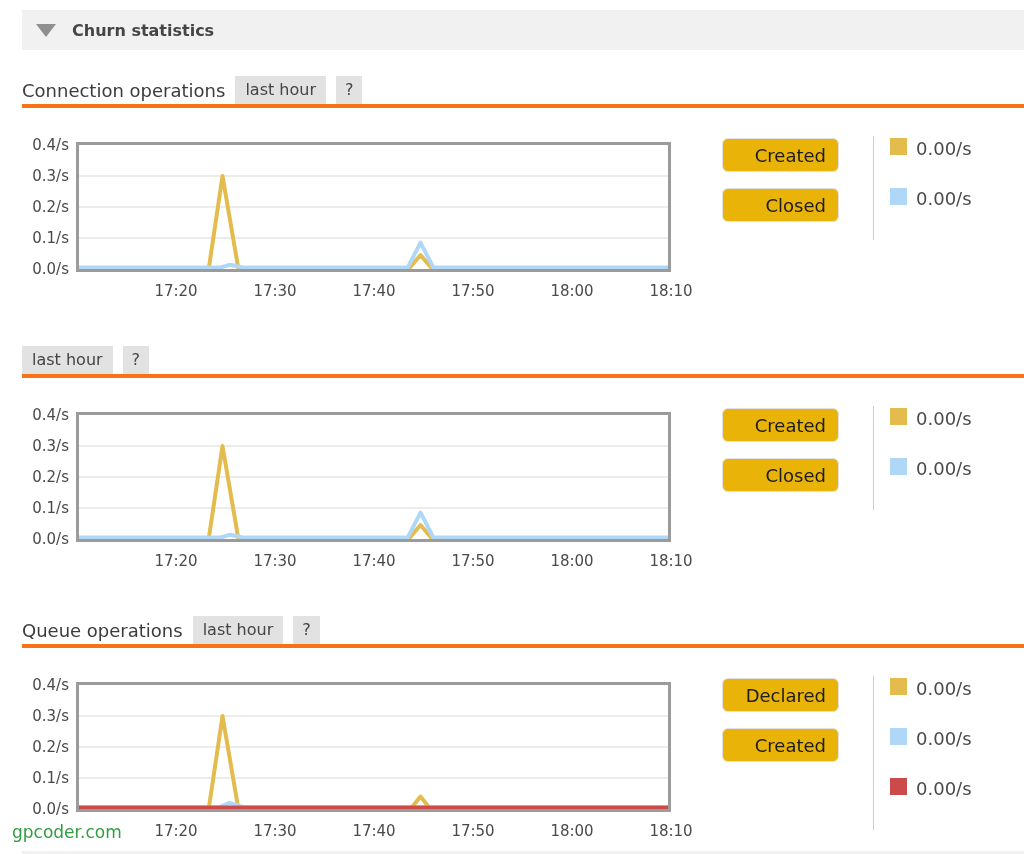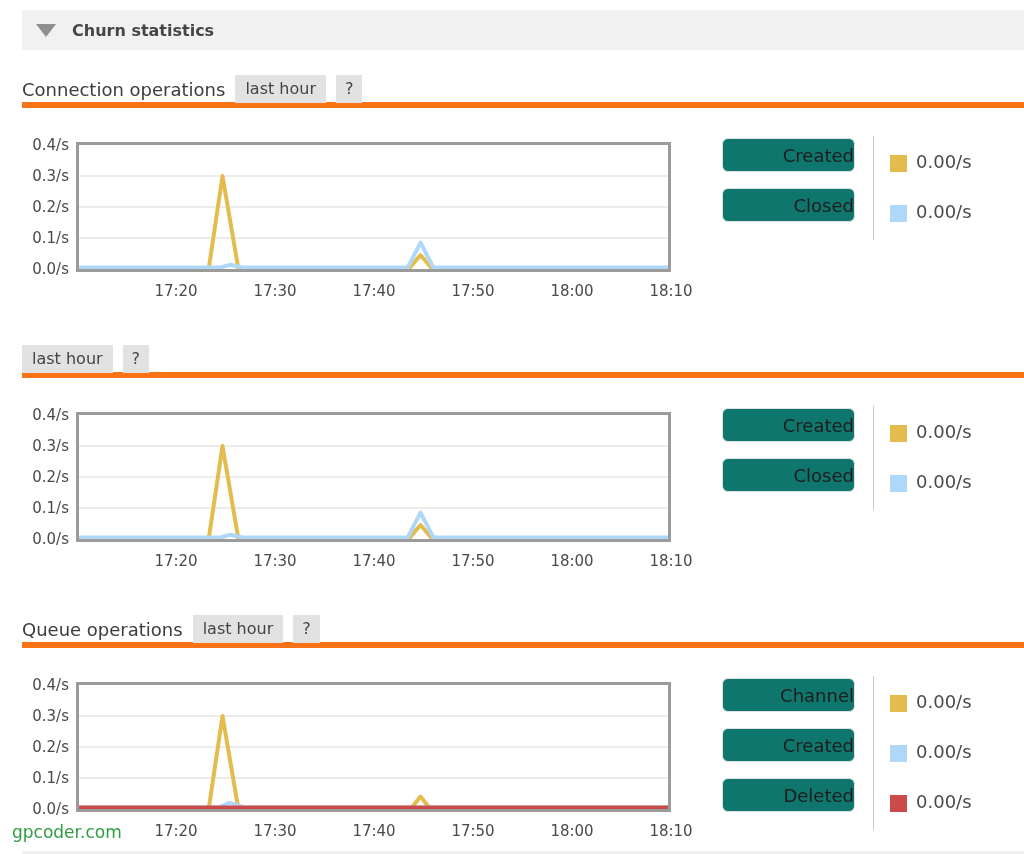--- a/index.html
+++ b/index.html
@@ -17,21 +17,21 @@
   .tri {
     width:0; height:0; margin-left:14px;
     border-left:10px solid transparent; border-right:10px solid transparent;
     border-top:13px solid #8f8f8f;
   }
   .header-title { margin-left:16px; font-size:16px; font-weight:bold; color:#454545; }
 
   .section { position:absolute; left:0; width:1024px; height:270px; }
   .title-row {
     position:absolute; top:0; left:22px; right:0; height:32px;
-    border-bottom:6px solid #f97316;
+    border-bottom:4px solid #f97316;
     display:flex; align-items:center; gap:10px;
   }
   .sec-title { font-size:18px; color:#3c3c3c; white-space:nowrap; }
   .badge {
     background:#e2e2e2; color:#444; font-size:16px;
     padding:4px 10px; line-height:1.2; cursor:pointer; white-space:nowrap;
   }
   .badge.help { padding:4px 9px; }
 
   .plot-wrap { position:absolute; left:22px; top:66px; }
@@ -47,30 +47,30 @@
   }
   .plot svg { display:block; }
   .x-labels { position:absolute; left:57px; top:140px; width:589px; height:20px; }
   .x-label {
     position:absolute; top:0; font-size:15px; color:#4a4a4a;
     transform:translateX(-50%); white-space:nowrap;
   }
 
   .legend { position:absolute; left:722px; top:62px; width:133px; }
   .legend-btn {
-    width:133px; height:34px; margin-bottom:16px;
-    background:#0f766e; border:1px solid #e2e2e2; border-radius:6px;
+    width:117px; height:34px; margin-bottom:16px;
+    background:#eab308; border:1px solid #e2e2e2; border-radius:6px;
     display:flex; align-items:center; justify-content:flex-end;
-    font-size:18px; color:#1d1d1d; cursor:pointer;
+    padding-right:12px; font-size:18px; color:#1d1d1d; cursor:pointer;
   }
   .values {
     position:absolute; left:873px; top:60px;
     border-left:1px solid #cccccc; padding:2px 0 2px 16px;
   }
-  .value-row { height:34px; margin-bottom:16px; display:flex; align-items:flex-end; gap:9px; }
+  .value-row { height:34px; margin-bottom:16px; display:flex; align-items:flex-start; gap:9px; }
   .swatch { width:17px; height:17px; flex:none; }
   .value-text { font-size:18px; color:#4a4a4a; white-space:nowrap; }
 
   .watermark { position:absolute; left:12px; top:822px; font-size:17px; color:#2f9e41; }
   .bottom-strip { position:absolute; left:22px; right:0; top:851px; height:3px; background:#f1f1f1; }
 </style>
 </head>
 <body>
 
 <div class="header-bar">
@@ -200,23 +200,22 @@
     <div class="x-labels">
         <div class="x-label" style="left: 97.042px;">17:20</div>
         <div class="x-label" style="left: 196.034px;">17:30</div>
         <div class="x-label" style="left: 295.025px;">17:40</div>
         <div class="x-label" style="left: 394.017px;">17:50</div>
         <div class="x-label" style="left: 493.008px;">18:00</div>
         <div class="x-label" style="left: 592px;">18:10</div>
       </div>
   </div>
   <div class="legend">
-      <div class="legend-btn">Channel</div>
+      <div class="legend-btn">Declared</div>
       <div class="legend-btn">Created</div>
-      <div class="legend-btn">Deleted</div>
     </div>
   <div class="values">
       <div class="value-row">
         <span class="swatch" style="background: rgb(227, 188, 77);"></span>
         <span class="value-text">0.00/s</span>
       </div>
       <div class="value-row">
         <span class="swatch" style="background: rgb(175, 216, 248);"></span>
         <span class="value-text">0.00/s</span>
       </div>

